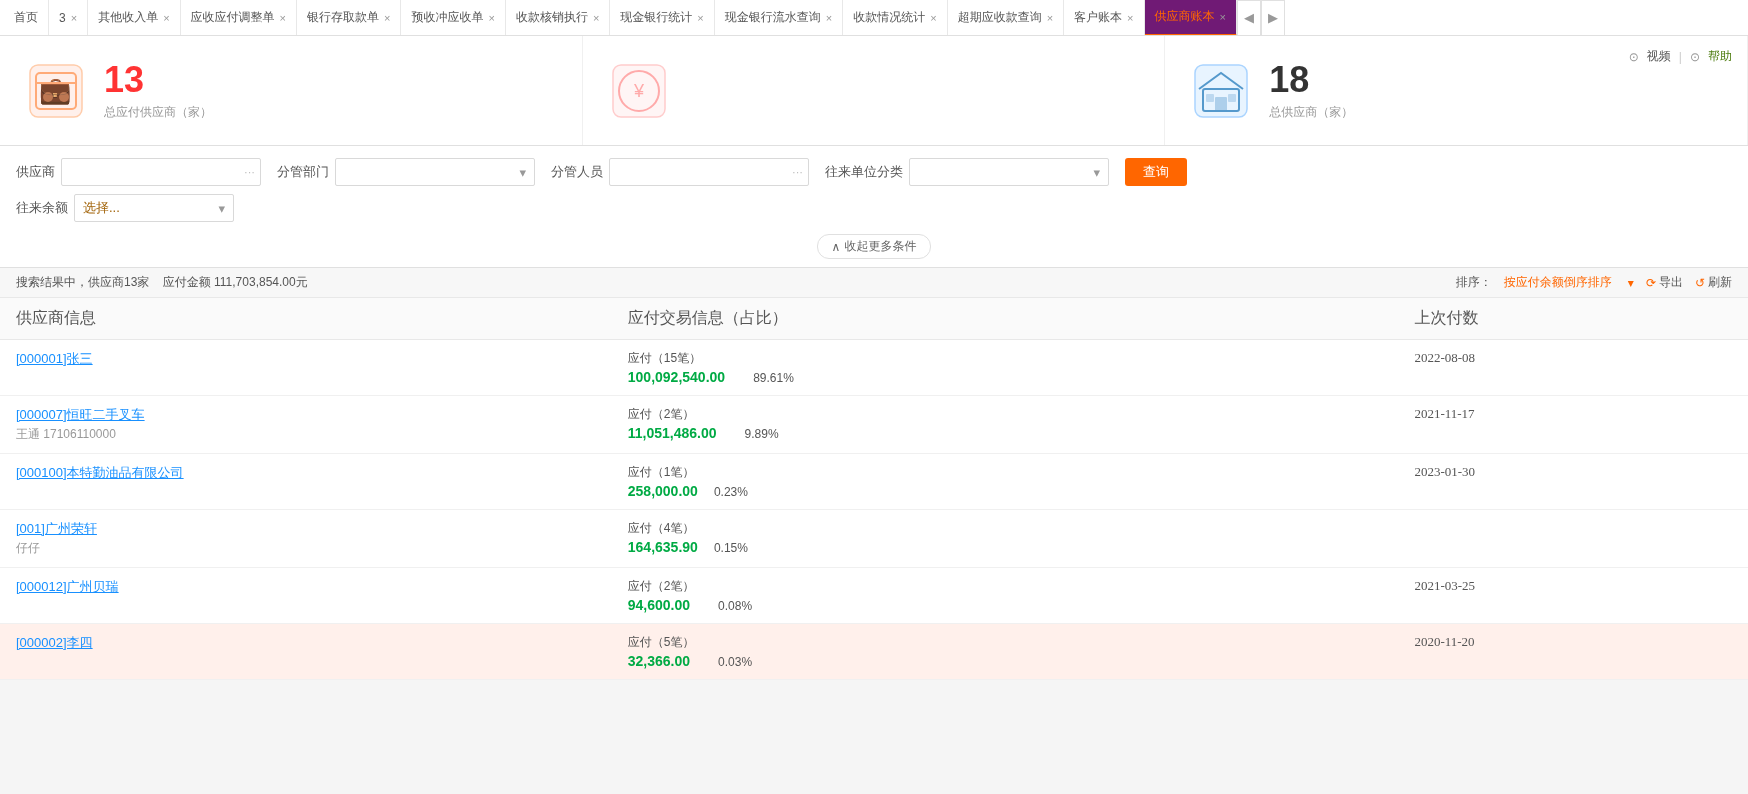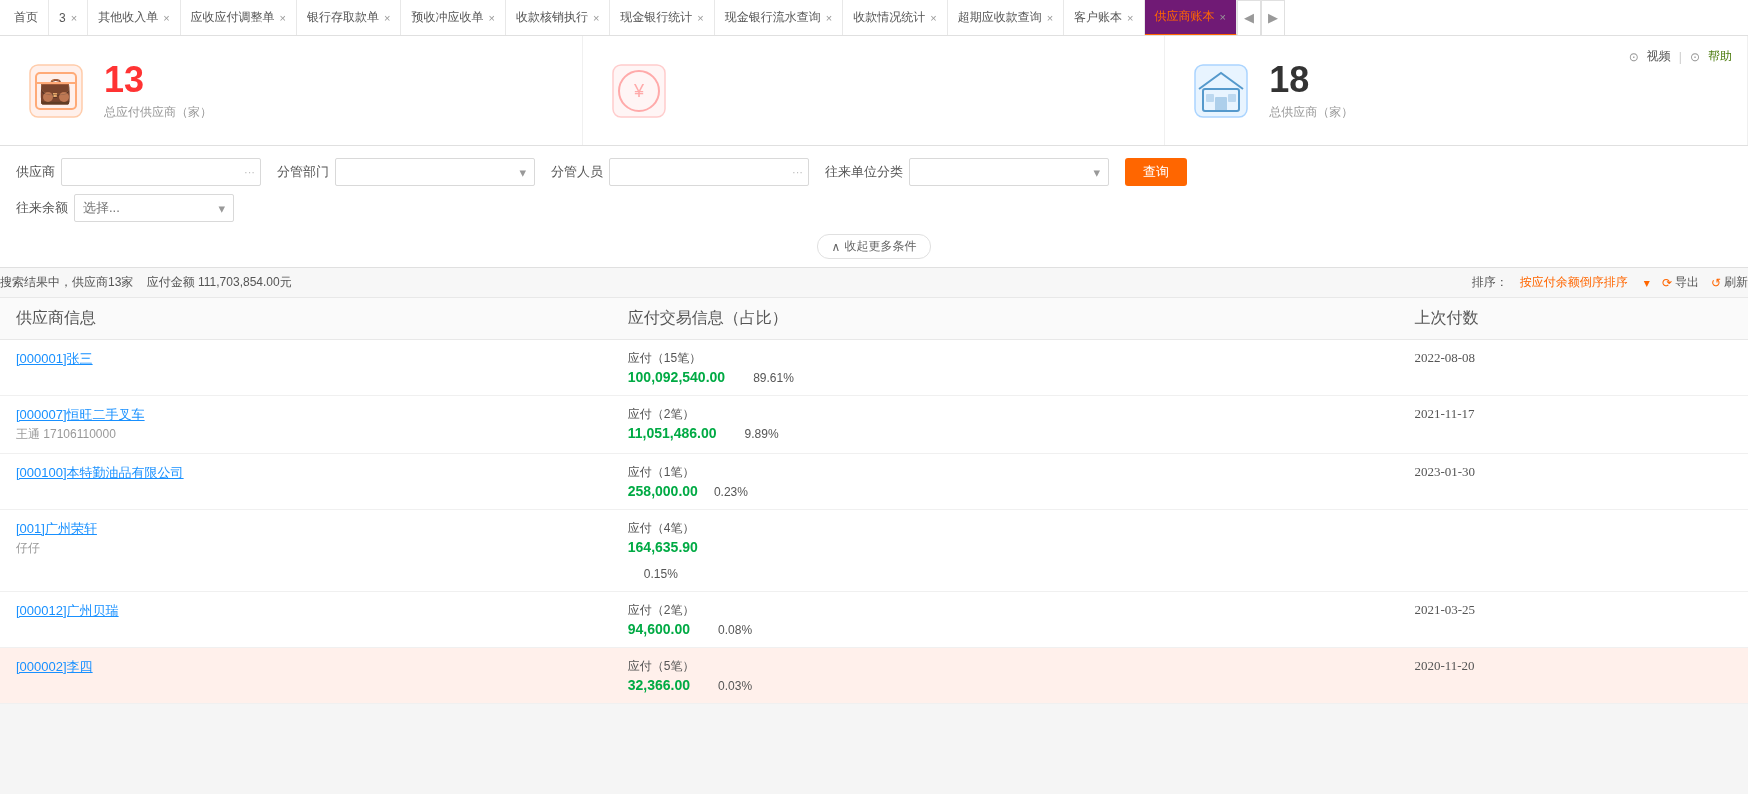--- a/index.html
+++ b/index.html
@@ -65,21 +65,21 @@
     .collapse-btn {
       display: flex; align-items: center; justify-content: center;
       gap: 4px; font-size: 12px; color: #666; cursor: pointer;
       border: 1px solid #e0e0e0; border-radius: 12px; padding: 3px 14px;
       background: #fff; margin: 0 auto; width: fit-content;
     }
 
     
     .result-bar {
       display: flex; align-items: flex-start; justify-content: space-between;
-      background: #f7f7f7; padding: 6px 0; border-bottom: 1px solid #e8e8e8;
+      background: #f7f7f7; padding: 6px 16px; border-bottom: 1px solid #e8e8e8;
       font-size: 12px; color: #555;
     }
     .result-bar-left {}
     .result-bar-right { display: flex; align-items: center; gap: 12px; }
     .sort-select { color: #ff6600; cursor: pointer; display: flex; align-items: center; gap: 16px; }
     .action-btn { display: flex; align-items: center; gap: 3px; color: #555; cursor: pointer; }
     .action-btn .ico { color: #ff6600; }
 
     
     .data-table { background: #fff; width: 100%; border-collapse: collapse; }
@@ -253,21 +253,21 @@
       </div>
     </div>
 
     <button class="search-btn">查询</button>
   </div>
   <div class="search-row">
 
     <div class="search-field">
       <label>往来余额</label>
       <div class="dropdown-trigger" style="width:160px;">
-        <span style="color:#737373;">选择...</span>
+        <span style="color:#a16207;">选择...</span>
         <span class="arrow">▾</span>
       </div>
     </div>
   </div>
 
   <div style="text-align:center; padding-top:4px;">
     <div class="collapse-btn">
       <span>∧</span>
       <span>收起更多条件</span>
     </div>
@@ -345,21 +345,21 @@
       </div>
     </td>
           <td class="col-date"><span class="date-text">2023-01-30</span></td>
         </tr>
         <tr>
           <td class="col-supplier"><a class="supplier-link">[001]广州荣轩</a><div class="supplier-sub">仔仔</div></td>
           <td class="col-trade">
       <div>
         <span class="trade-label">应付（4笔）</span>
       </div>
-      <div style="display:flex; align-items:baseline; gap:12px;flex-direction:column;">
+      <div style="display:flex; align-items:baseline; ">
         <span class="trade-amount">164,635.90</span>
         <span class="trade-pct">0.15%</span>
       </div>
     </td>
           <td class="col-date"><span class="date-text"></span></td>
         </tr>
         <tr>
           <td class="col-supplier"><a class="supplier-link">[000012]广州贝瑞</a></td>
           <td class="col-trade">
       <div>

